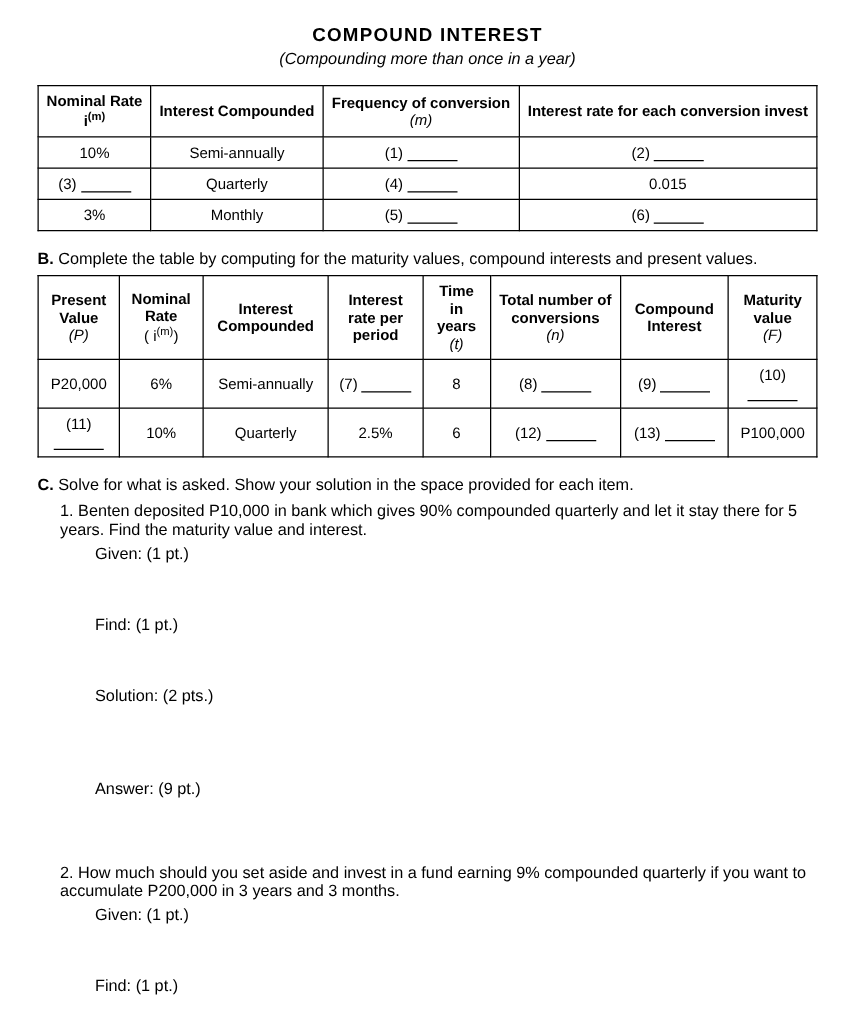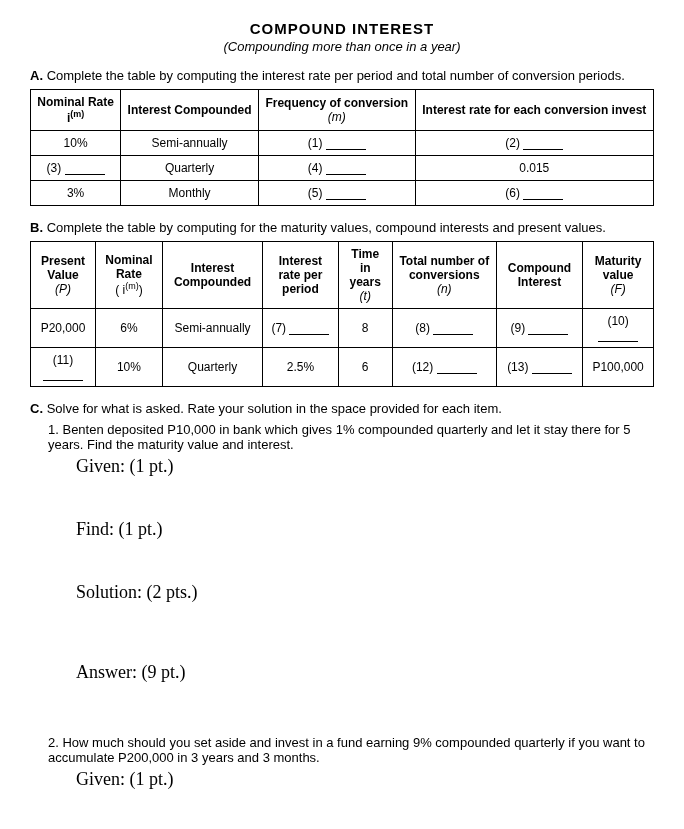--- a/index.html
+++ b/index.html
@@ -46,22 +46,21 @@
       background: #fff;
     }
     sup { font-size: 9px; }
     .sub-section {
       margin-left: 18px;
       margin-bottom: 6px;
     }
     .sub-item {
       margin-left: 28px;
       margin-bottom: 10px;
-      font-size: 18px;
-      font-family: Liberation Serif, serif;
+      font-size: 13px;
     }
     .line-item {
       margin-bottom: 4px;
     }
     .blank-space {
       display: inline-block;
       width: 40px;
       border-bottom: 1px solid #000;
       vertical-align: bottom;
     }
@@ -73,24 +72,20 @@
     }
   </style>
 </head>
 <body>
 
 <div class="page-wrapper">
 
   <div class="page-title">COMPOUND INTEREST</div>
   <div class="page-subtitle">(Compounding more than once in a year)</div>
 
-  <div class="section-label">
-    <span><strong>A.</strong></span>
-    <span>Complete the table by computing the interest rate per period and total number of conversion periods.</span>
-  </div>
 
   <table>
     <thead>
       <tr>
         <th>Nominal Rate<br><span style="font-weight:bold;">i<sup>(m)</sup></span></th>
         <th>Interest Compounded</th>
         <th>Frequency of conversion<br><span style="font-weight:normal; font-style:italic;">(m)</span></th>
         <th>Interest rate for each conversion invest</th>
       </tr>
     </thead>
@@ -153,27 +148,27 @@
         <td>6</td>
         <td>(12) <span class="blank-space"></span></td>
         <td>(13) <span class="blank-space"></span></td>
         <td>P100,000</td>
       </tr>
     </tbody>
   </table>
 
   <div class="section-label">
     <span><strong>C.</strong></span>
-    <span>Solve for what is asked. Rate your solution in the space provided for each item.</span>
+    <span>Solve for what is asked. Show your solution in the space provided for each item.</span>
   </div>
 
   <div class="sub-section">
     <div class="line-item">
       <span>1.</span>
-      <span>Benten deposited P10,000 in bank which gives 1% compounded quarterly and let it stay there for 5 years. Find the maturity value and interest.</span>
+      <span>Benten deposited P10,000 in bank which gives 90% compounded quarterly and let it stay there for 5 years. Find the maturity value and interest.</span>
     </div>
     <div class="sub-item">
       <div class="line-item">Given: (1 pt.)</div>
       <div class="answer-space"></div>
       <div class="line-item">Find: (1 pt.)</div>
       <div class="answer-space"></div>
       <div class="line-item">Solution: (2 pts.)</div>
       <div style="height: 55px;"></div>
       <div class="line-item">Answer: (9 pt.)</div>
       <div class="answer-space"></div>

